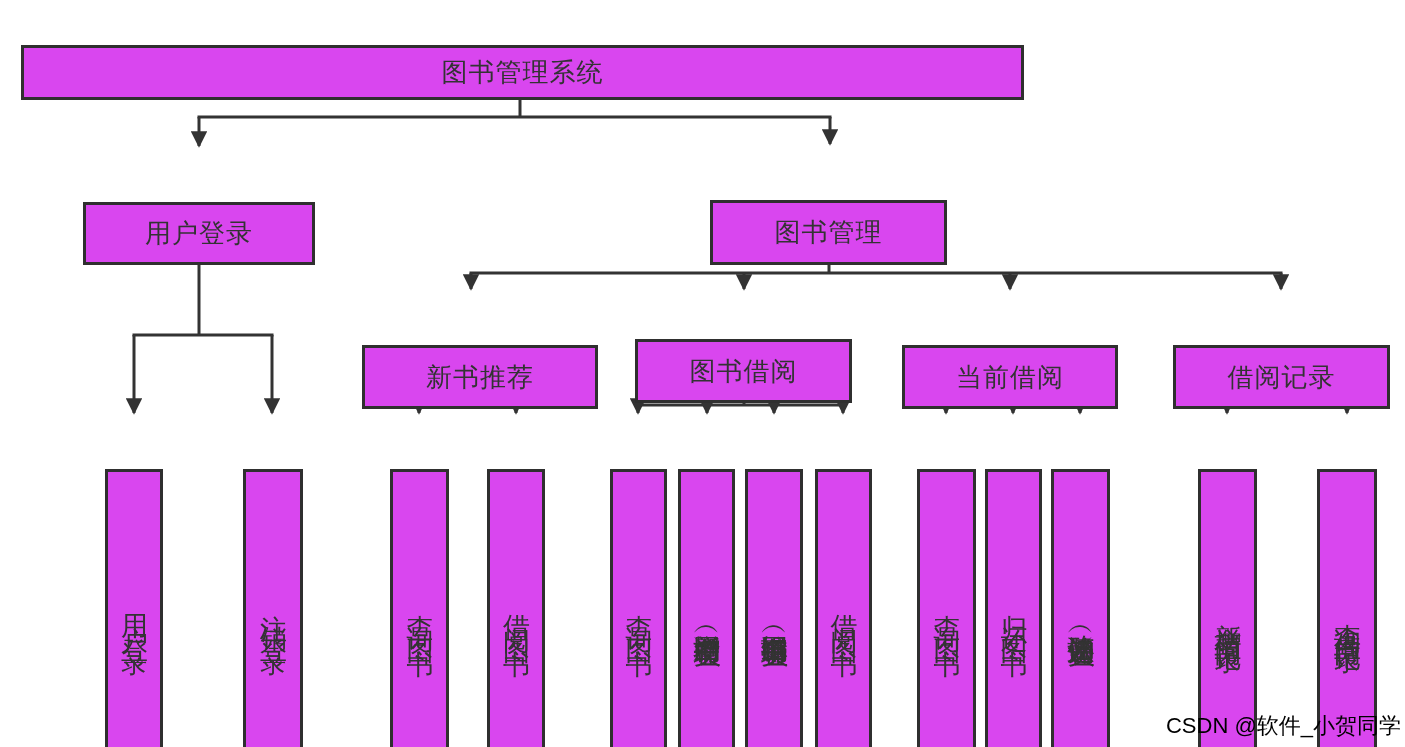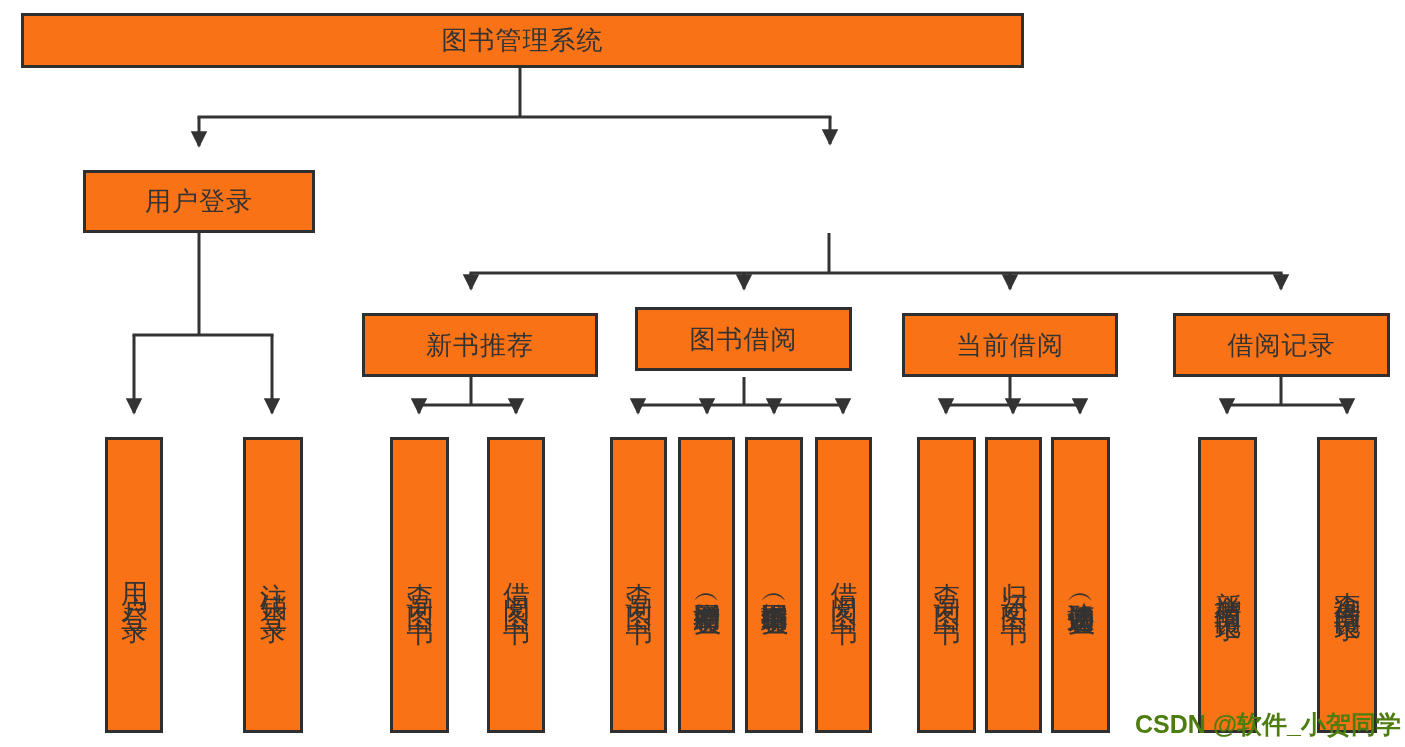--- a/index.html
+++ b/index.html
@@ -18,52 +18,52 @@
   #connectors {
     position: absolute;
     left: 0;
     top: 0;
     width: 1405px;
     height: 747px;
   }
   .box {
     position: absolute;
     box-sizing: border-box;
-    background: #f97316;
+    background: #d946ef;
     border: 3px solid #2f2f2f;
     display: flex;
     align-items: center;
     justify-content: center;
     color: #333333;
     z-index: 2;
+    margin-top: 32px;
   }
   .hlabel {
     font-size: 26px;
     letter-spacing: 1px;
     white-space: nowrap;
   }
   .leaf span {
     writing-mode: vertical-rl;
     text-orientation: mixed;
     font-size: 27px;
     line-height: 1;
     color: #333333;
   }
   .sp-wide span  { letter-spacing: 12px; }
   .sp-mid  span  { letter-spacing: 5px; }
   .sp-tight span { letter-spacing: 1px; }
   #watermark {
     position: absolute;
     right: 4px;
     bottom: 6px;
-    font-size: 25px;
-    color: #4d7c0f;
+    font-size: 22px;
+    color: #000000;
     z-index: 3;
     white-space: nowrap;
-    font-weight: bold;
   }
 </style>
 </head>
 <body>
 
 <div id="stage">
 
   <svg id="connectors" viewBox="0 0 1405 747" xmlns="http://www.w3.org/2000/svg">
     <defs>
       <marker id="arrow" viewBox="0 0 10 10" refX="9" refY="5" markerWidth="8" markerHeight="5.5" orient="auto">
@@ -110,20 +110,21 @@
       <line x1="1281" y1="377" x2="1281" y2="405"></line>
       <line x1="1225.5" y1="405" x2="1348.5" y2="405"></line>
       <line x1="1227" y1="405" x2="1227" y2="413" marker-end="url(#arrow)"></line>
       <line x1="1347" y1="405" x2="1347" y2="413" marker-end="url(#arrow)"></line>
     </g>
   </svg>
 
   <div class="box hlabel" style="left:21px; top:13px; width:1003px; height:55px;">图书管理系统</div>
 
   <div class="box hlabel" style="left:83px; top:170px; width:232px; height:63px;">用户登录</div>
+  <div class="box hlabel" style="left:710px; top:168px; width:237px; height:65px;">图书管理</div>
 
   <div class="box hlabel" style="left:362px; top:313px; width:236px; height:64px;">新书推荐</div>
   <div class="box hlabel" style="left:635px; top:307px; width:217px; height:64px;">图书借阅</div>
   <div class="box hlabel" style="left:902px; top:313px; width:216px; height:64px;">当前借阅</div>
   <div class="box hlabel" style="left:1173px; top:313px; width:217px; height:64px;">借阅记录</div>
 
   <div class="box leaf sp-wide" style="left:105px; top:437px; width:58px; height:296px;">
     <span>用户登录</span>
   </div>
   <div class="box leaf sp-wide" style="left:243px; top:437px; width:60px; height:296px;">

